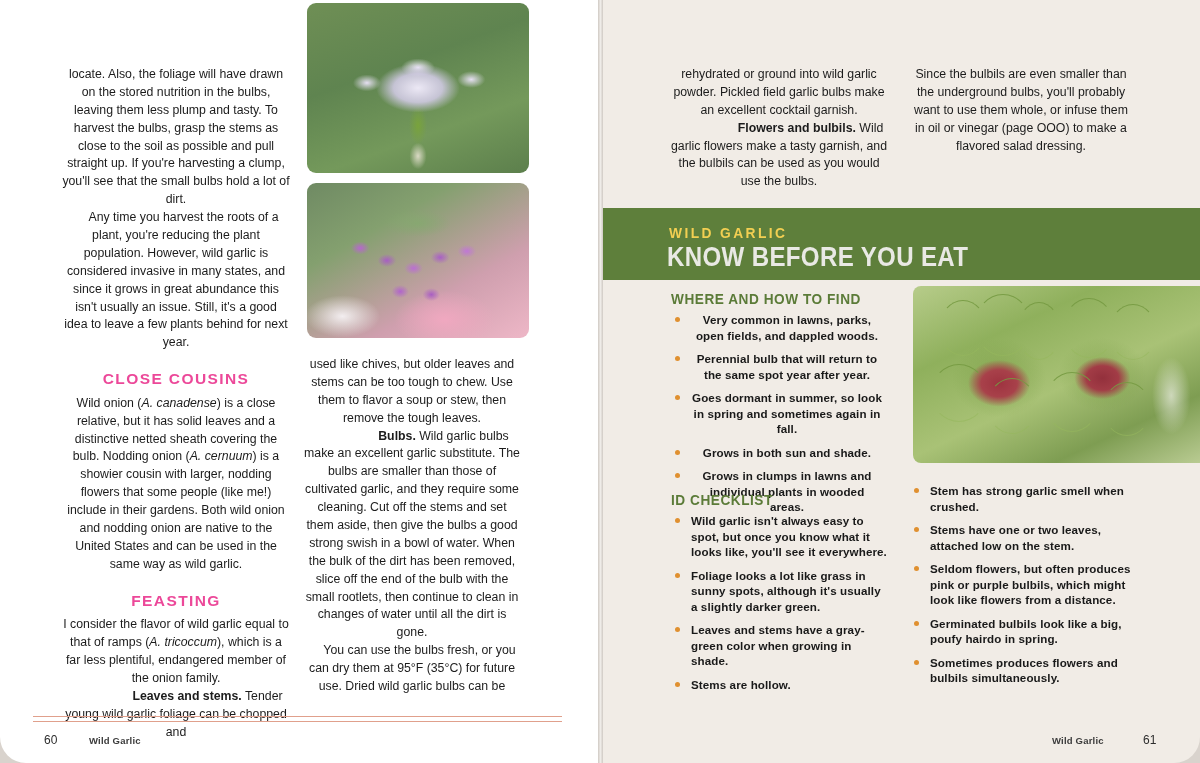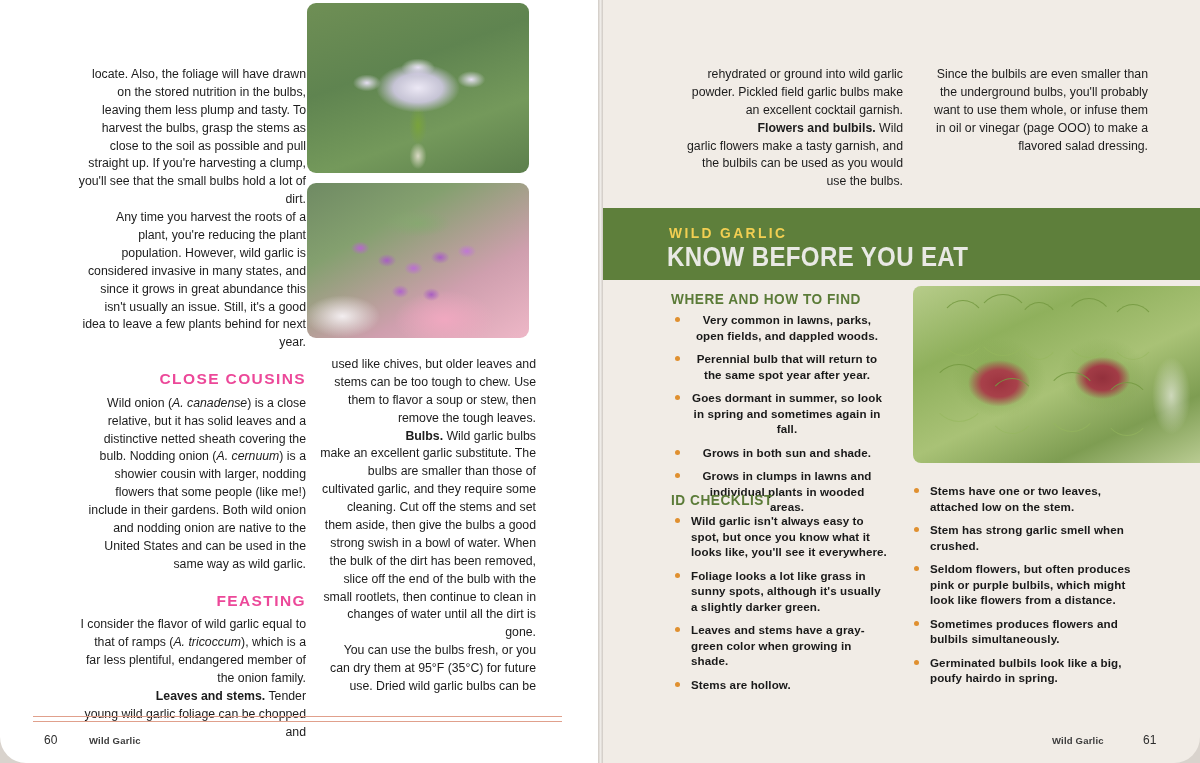--- a/index.html
+++ b/index.html
@@ -13,21 +13,21 @@
 
   
   .page{position:absolute;top:0;height:763px;overflow:hidden;}
   .page-left{left:0;width:600px;background:#ffffff;border-radius:0 0 0 26px;}
   .page-right{left:600px;width:600px;background:#f1ece6;border-radius:0 0 26px 0;}
   .gutter{position:absolute;left:598px;top:0;width:5px;height:763px;
           background:linear-gradient(to right,#cfc9c3,#efece8,#cfc9c3);}
 
   
   .col{position:absolute;font-size:12.3px;line-height:1.455;color:#1c1c1c;
-       text-align:right;margin-left:16px;}
+       text-align:center;}
   .col p{margin:0;}
   .col p + p{text-indent:15px;}
   .col .noindent{text-indent:0;}
   .heading{
     font-family:"Liberation Sans", sans-serif;
     font-weight:bold;letter-spacing:1.4px;font-size:15.5px;
     color:#ec4899;margin:16px 0 4px 0;text-indent:0;
   }
   b.run-in{font-weight:bold;padding-left:48px;}
   i{font-style:italic;}
@@ -198,20 +198,20 @@
     </div>
 
   <div class="sb-heading" id="heading-id">ID CHECKLIST</div>
   <div class="bullet-list" id="list-id-left">
       <div class="li">Wild garlic isn't always easy to spot, but once you know what it looks like, you'll see it everywhere.</div>
       <div class="li">Foliage looks a lot like grass in sunny spots, although it's usually a slightly darker green.</div>
       <div class="li">Leaves and stems have a gray-green color when growing in shade.</div>
       <div class="li">Stems are hollow.</div>
     </div>
   <div class="bullet-list" id="list-id-right">
+      <div class="li">Stem has strong garlic smell when crushed.</div>
       <div class="li">Stems have one or two leaves, attached low on the stem.</div>
-      <div class="li">Stem has strong garlic smell when crushed.</div>
       <div class="li">Seldom flowers, but often produces pink or purple bulbils, which might look like flowers from a distance.</div>
+      <div class="li">Germinated bulbils look like a big, poufy hairdo in spring.</div>
       <div class="li">Sometimes produces flowers and bulbils simultaneously.</div>
-      <div class="li">Germinated bulbils look like a big, poufy hairdo in spring.</div>
     </div>
 
 </div>
 
 </body></html>

